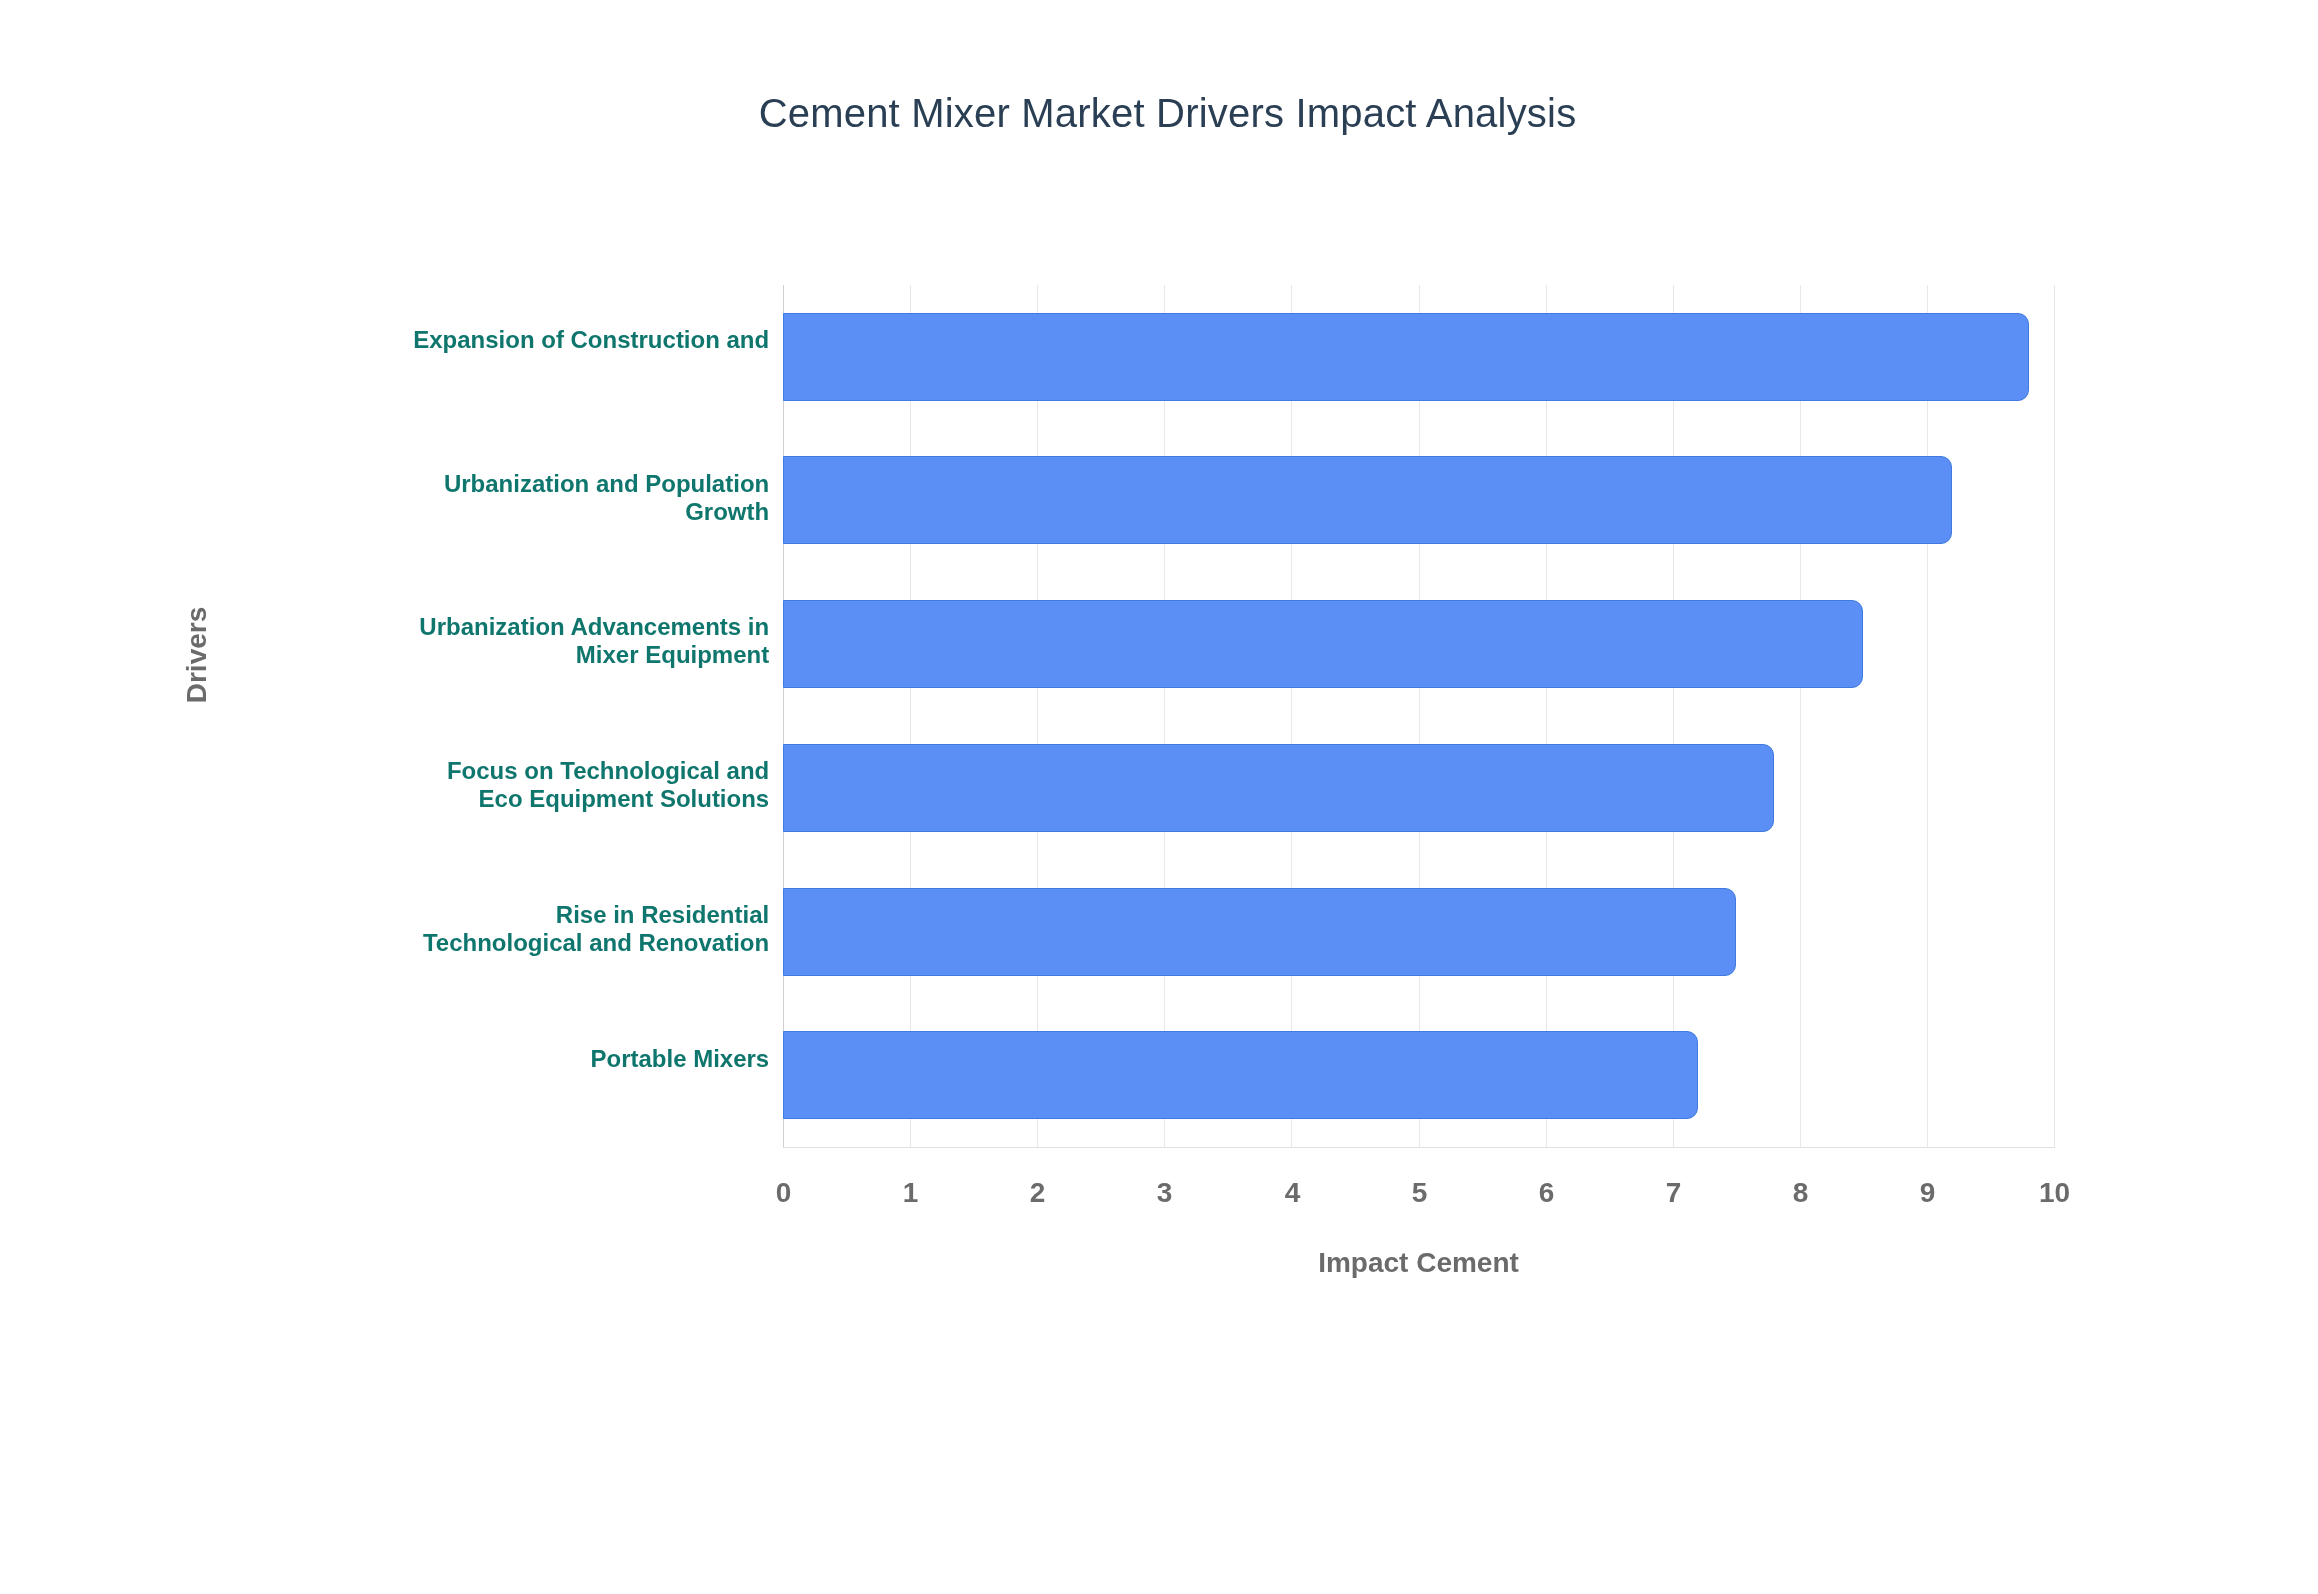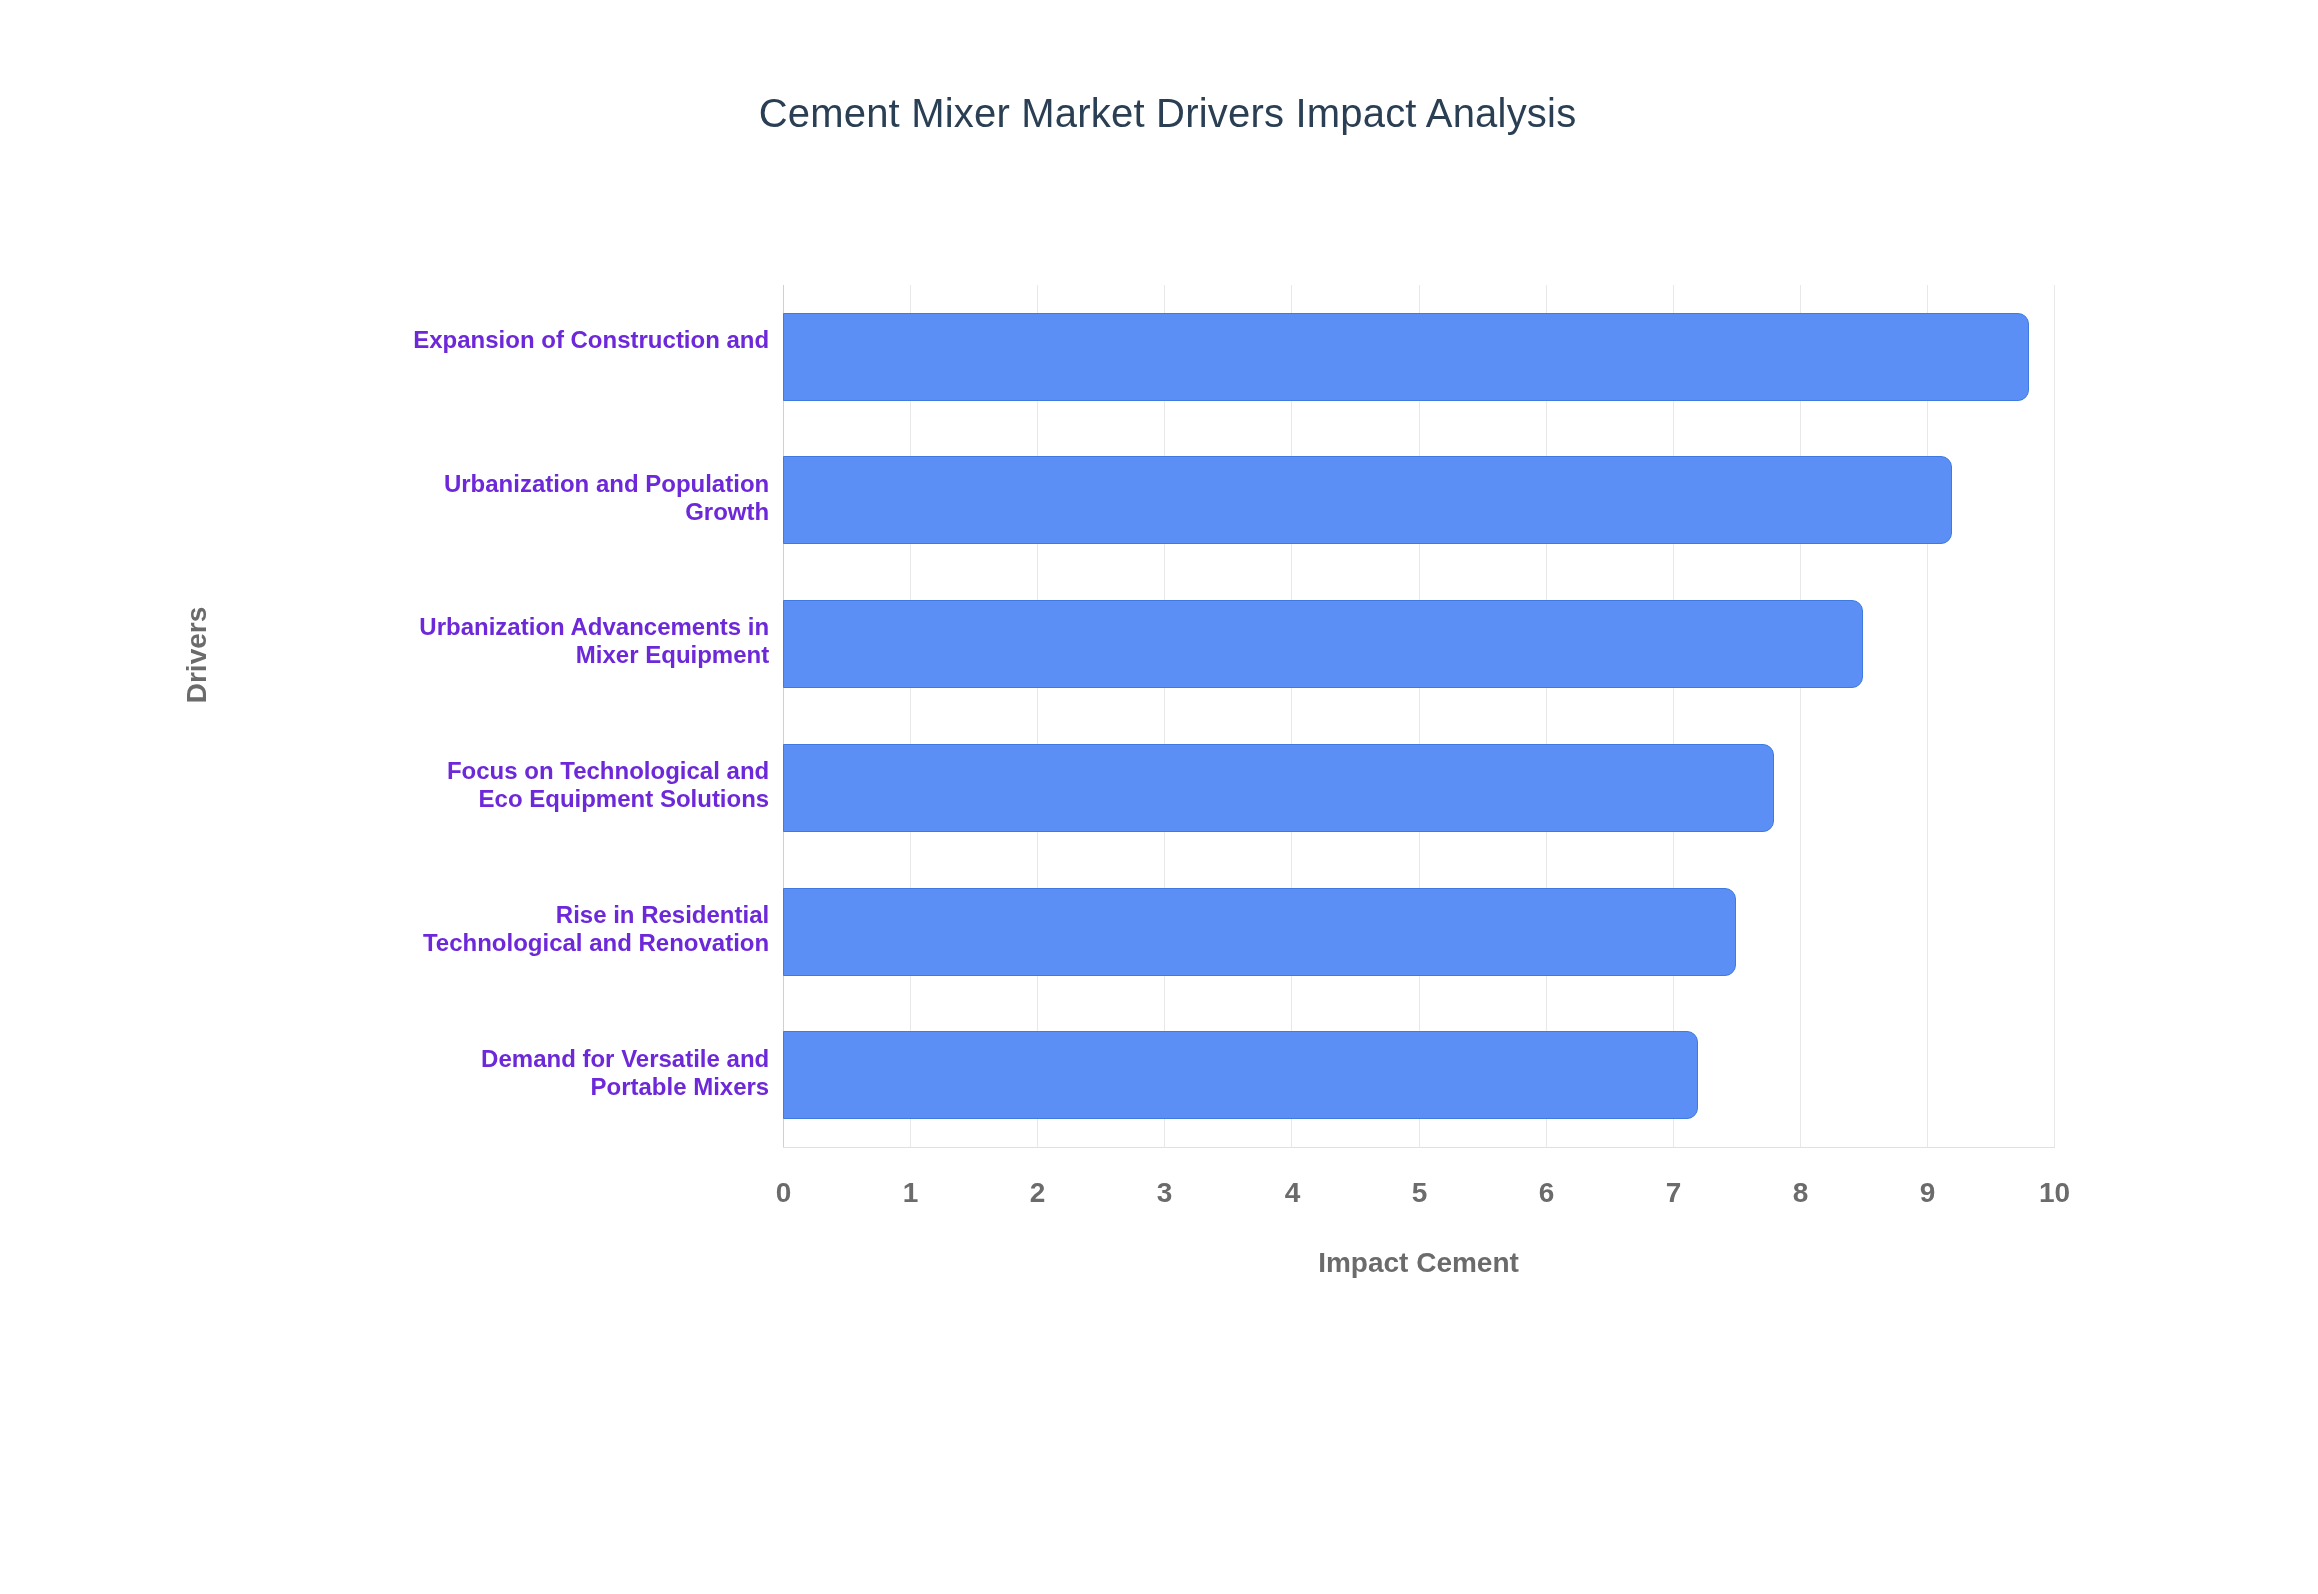--- a/index.html
+++ b/index.html
@@ -112,21 +112,21 @@
   }
 
   
   .ytick {
     position: absolute;
     right: 1.8px;
     width: 531px;
     text-align: right;
     font-size: 24px;
     font-weight: bold;
-    color: #6d28d9;
+    color: #0f766e;
     line-height: 1.18;
   }
   .ytick-wrap {
     position: absolute;
     left: 240px;
     top: 285px;
     width: 531px;
     height: 862px;
   }
 
@@ -199,21 +199,20 @@
       </div>
       <div class="ytick" style="top: 472px;">
         <div>Focus on Technological and</div>
         <div>Eco Equipment Solutions</div>
       </div>
       <div class="ytick" style="top: 616px;">
         <div>Rise in Residential</div>
         <div>Technological and Renovation</div>
       </div>
       <div class="ytick" style="top: 760px;">
-        <div>Demand for Versatile and</div>
         <div>Portable Mixers</div>
       </div>
     </div>
 
   <div id="xtick-wrap">
       <div class="xtick" style="left: 783px;">0</div>
       <div class="xtick" style="left: 910px;">1</div>
       <div class="xtick" style="left: 1037px;">2</div>
       <div class="xtick" style="left: 1164px;">3</div>
       <div class="xtick" style="left: 1292px;">4</div>

